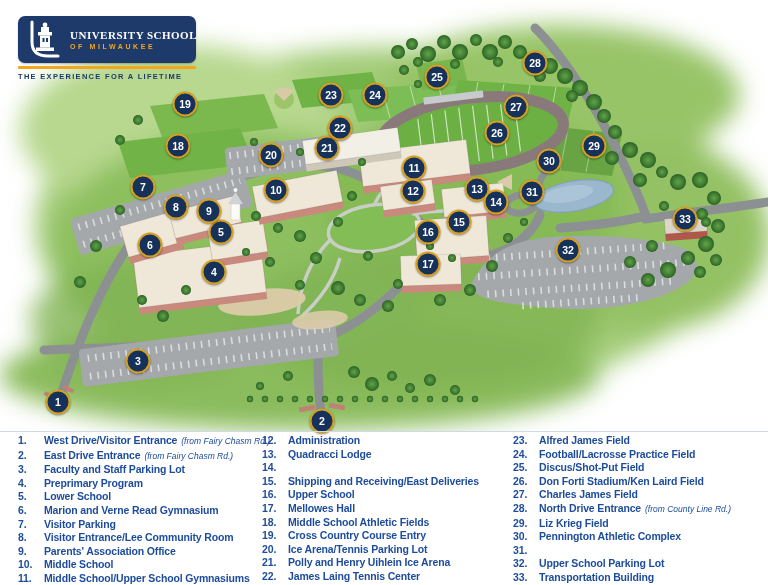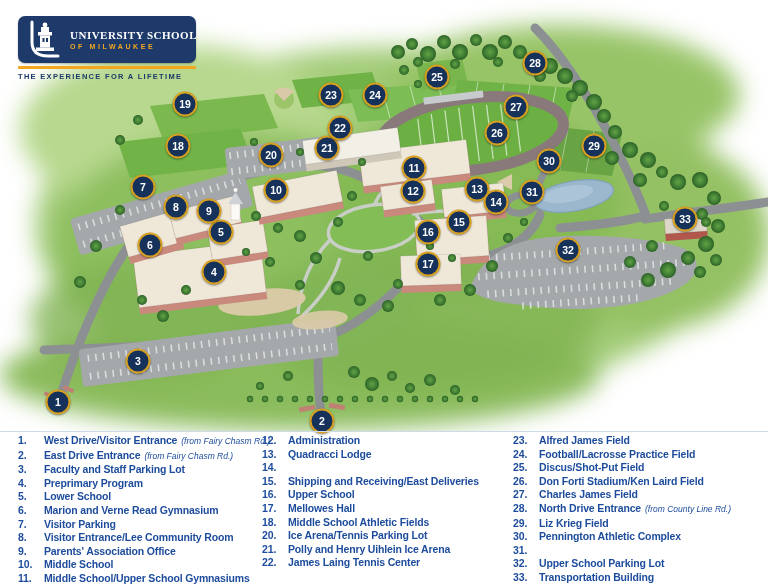--- a/index.html
+++ b/index.html
@@ -480,20 +480,24 @@
         </div>
         <div class="legend-item">
           <span class="legend-num">17.</span>
           <span>Mellowes Hall</span>
         </div>
         <div class="legend-item">
           <span class="legend-num">18.</span>
           <span>Middle School Athletic Fields</span>
         </div>
         <div class="legend-item">
+          <span class="legend-num">19.</span>
+          <span>Cross Country Course Entry</span>
+        </div>
+        <div class="legend-item">
           <span class="legend-num">20.</span>
           <span>Ice Arena/Tennis Parking Lot</span>
         </div>
         <div class="legend-item">
           <span class="legend-num">21.</span>
           <span>Polly and Henry Uihlein Ice Arena</span>
         </div>
         <div class="legend-item">
           <span class="legend-num">22.</span>
           <span>James Laing Tennis Center</span>

